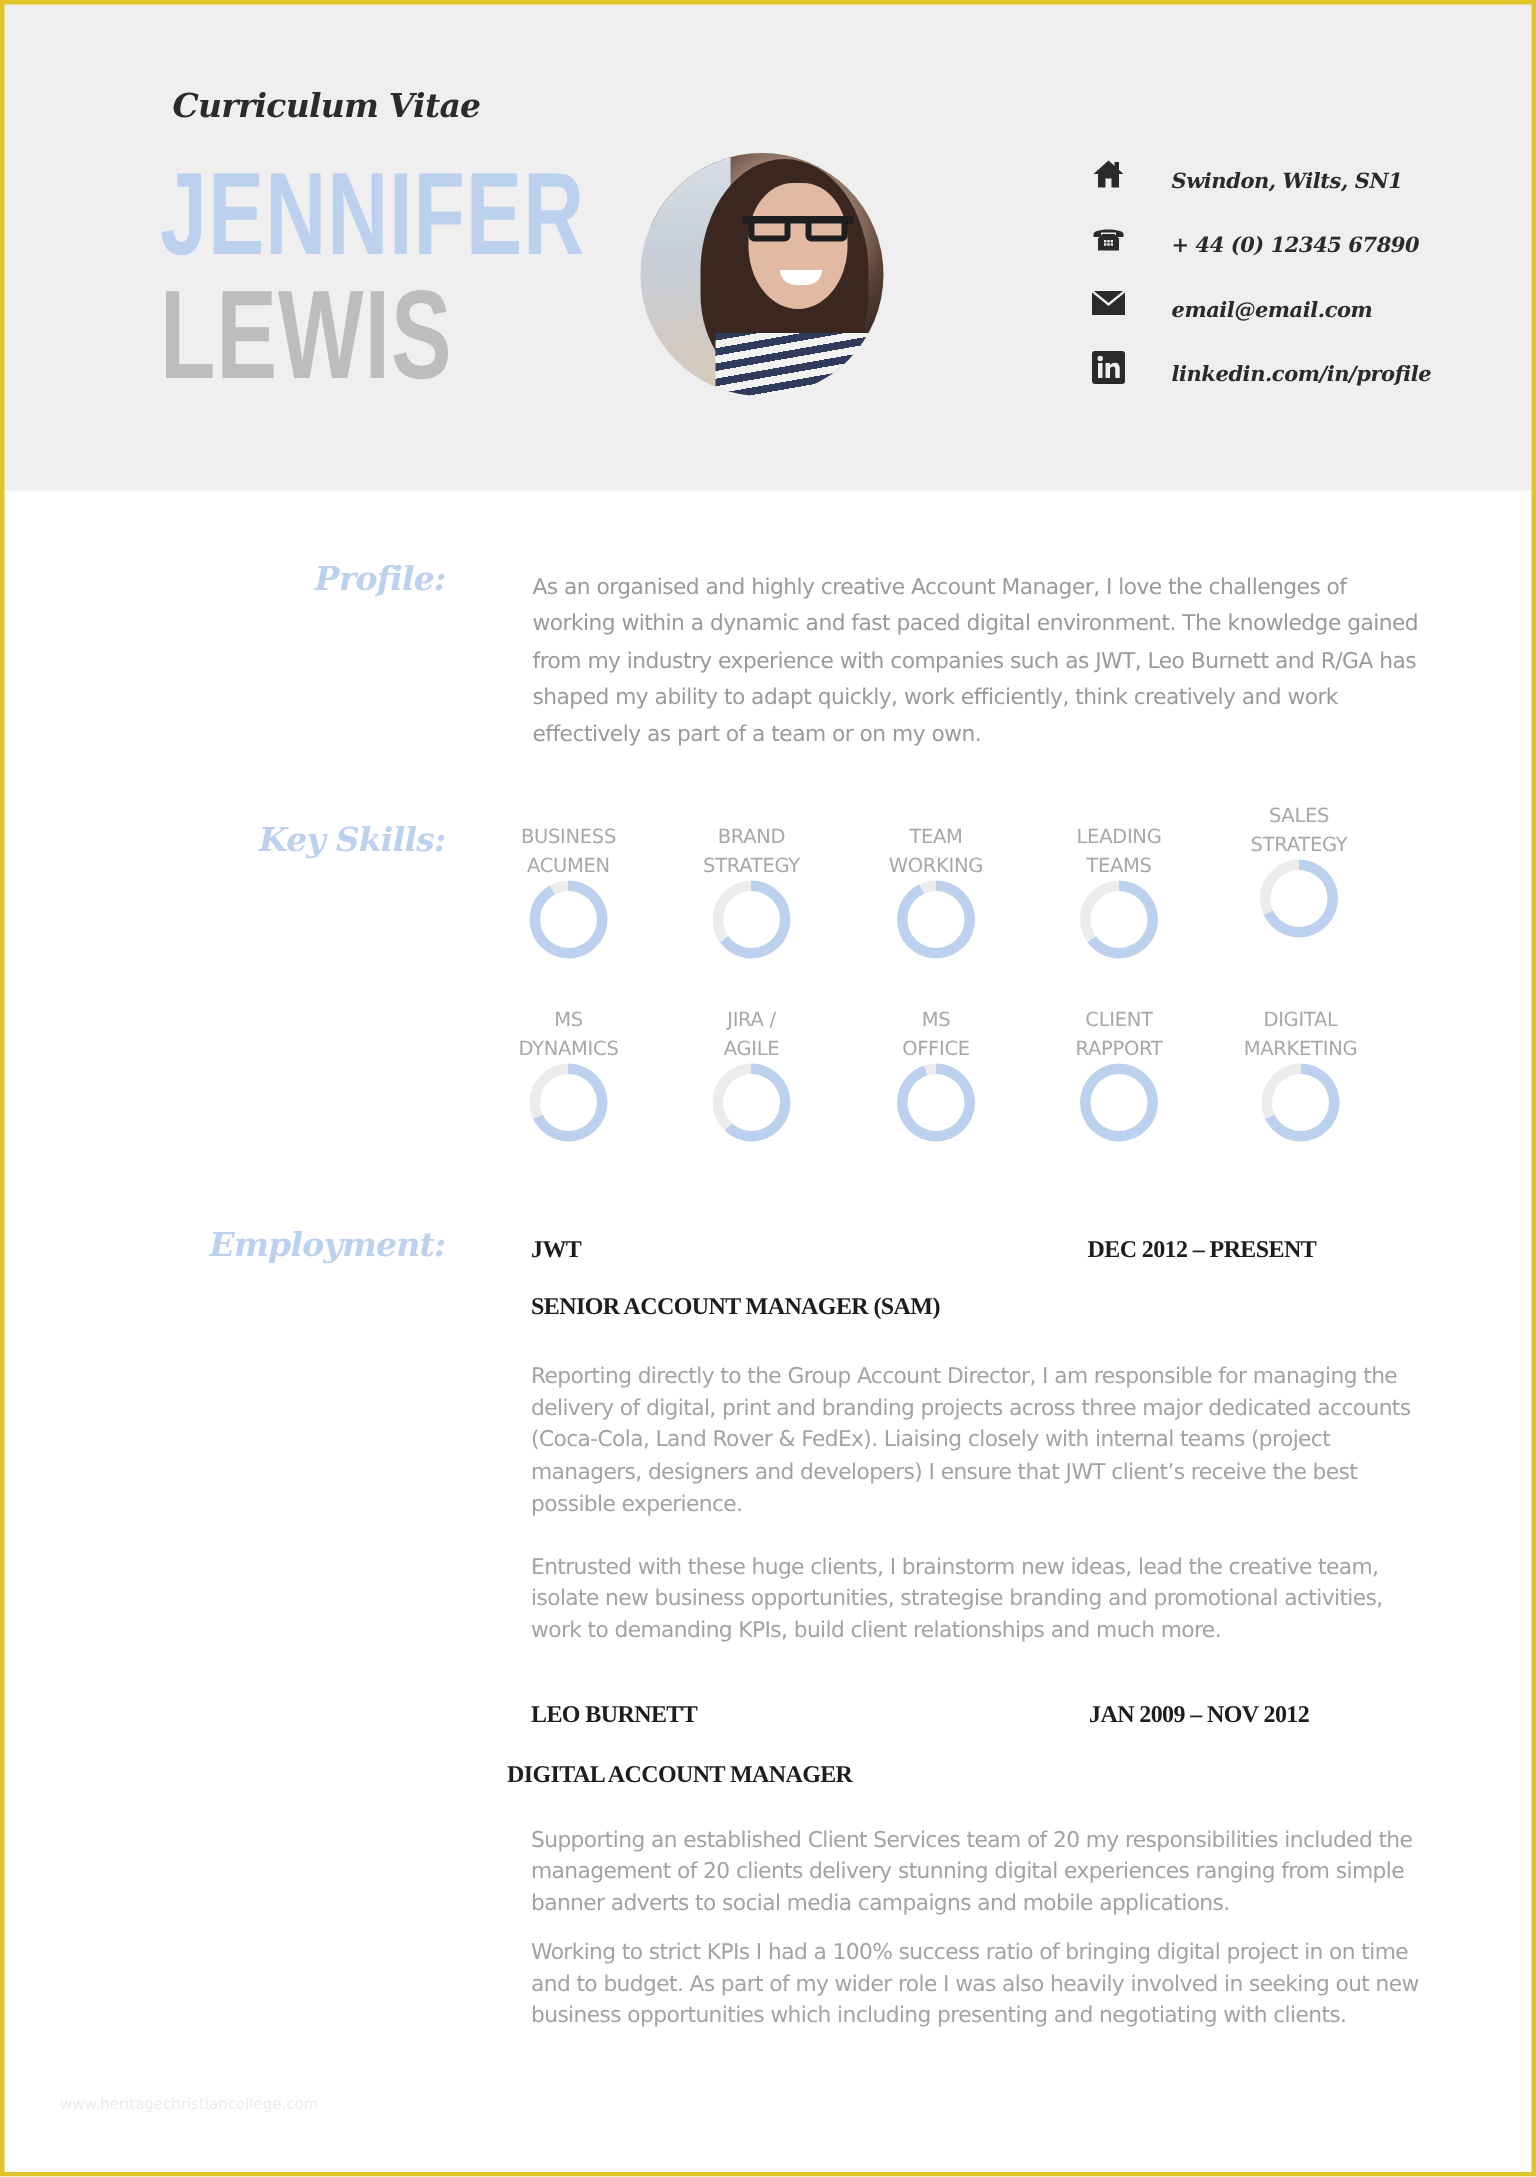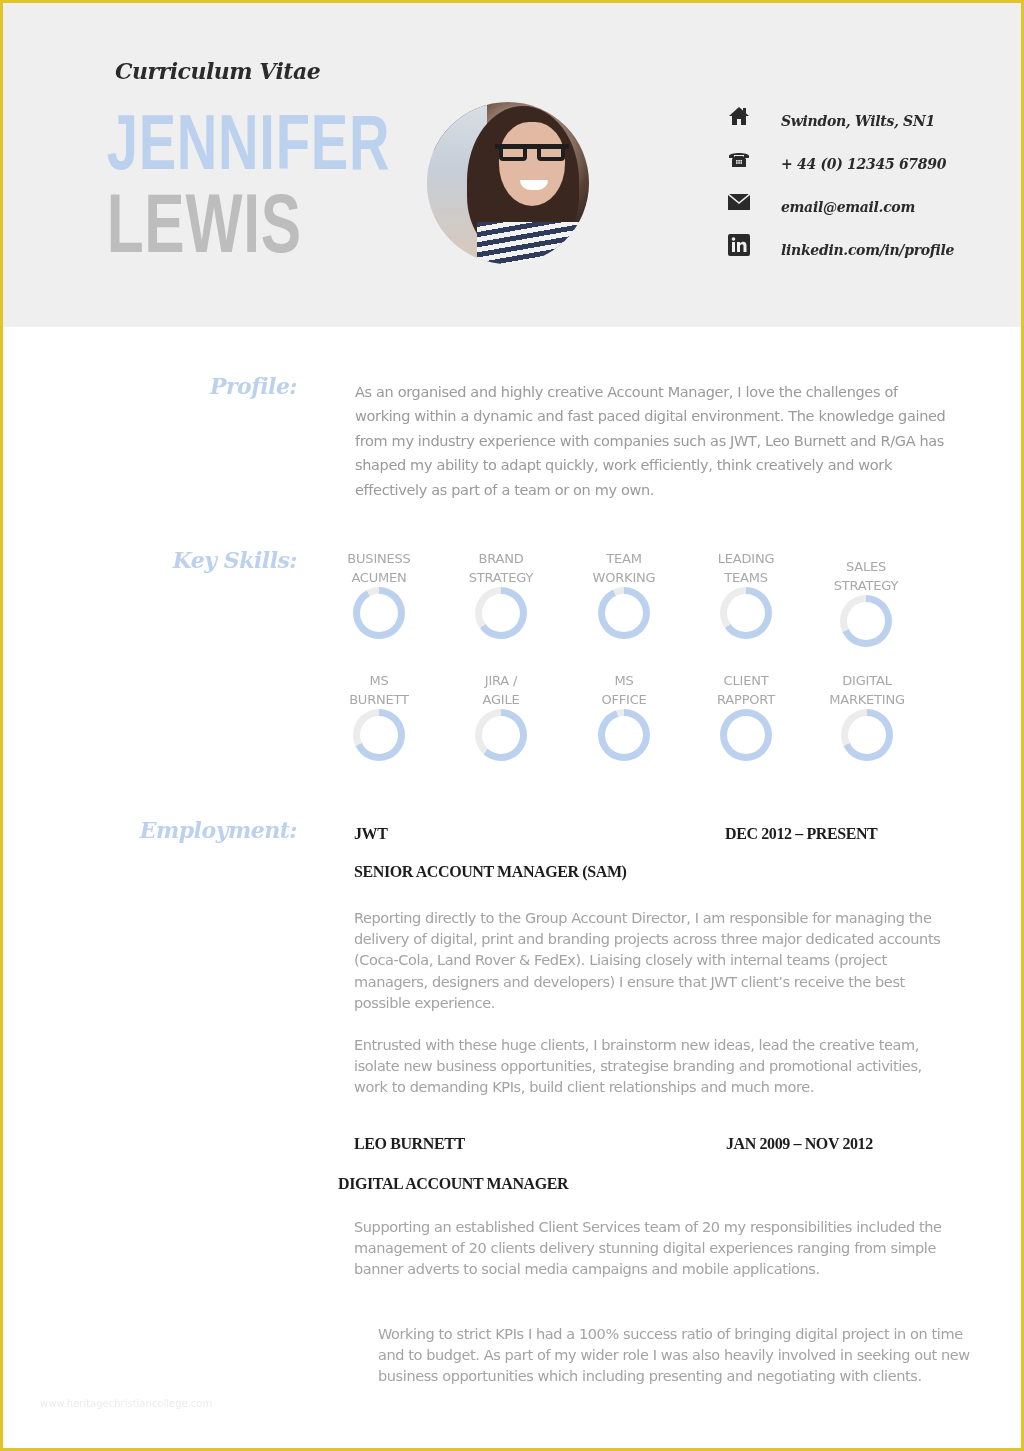--- a/index.html
+++ b/index.html
@@ -204,27 +204,27 @@
     <div class="ring" style="background: conic-gradient(rgb(188, 209, 238) 0deg, rgb(188, 209, 238) 234deg, rgb(236, 236, 236) 234deg, rgb(236, 236, 236) 360deg);"></div>
   </div>
   <div class="skill" style="left:569px; top:549px;">
     <div class="lbl"><span>TEAM</span><br><span>WORKING</span></div>
     <div class="ring" style="background: conic-gradient(rgb(188, 209, 238) 0deg, rgb(188, 209, 238) 334.8deg, rgb(236, 236, 236) 334.8deg, rgb(236, 236, 236) 360deg);"></div>
   </div>
   <div class="skill" style="left:691px; top:549px;">
     <div class="lbl"><span>LEADING</span><br><span>TEAMS</span></div>
     <div class="ring" style="background: conic-gradient(rgb(188, 209, 238) 0deg, rgb(188, 209, 238) 234deg, rgb(236, 236, 236) 234deg, rgb(236, 236, 236) 360deg);"></div>
   </div>
-  <div class="skill" style="left:811px; top:557px;">
+  <div class="skill" style="left:811px; top:535px;">
     <div class="lbl"><span>SALES</span><br><span>STRATEGY</span></div>
     <div class="ring" style="background: conic-gradient(rgb(188, 209, 238) 0deg, rgb(188, 209, 238) 244.8deg, rgb(236, 236, 236) 244.8deg, rgb(236, 236, 236) 360deg);"></div>
   </div>
 
   <div class="skill" style="left:324px; top:671px;">
-    <div class="lbl"><span>MS</span><br><span>BURNETT</span></div>
+    <div class="lbl"><span>MS</span><br><span>DYNAMICS</span></div>
     <div class="ring" style="background: conic-gradient(rgb(188, 209, 238) 0deg, rgb(188, 209, 238) 244.8deg, rgb(236, 236, 236) 244.8deg, rgb(236, 236, 236) 360deg);"></div>
   </div>
   <div class="skill" style="left:446px; top:671px;">
     <div class="lbl"><span>JIRA /</span><br><span>AGILE</span></div>
     <div class="ring" style="background: conic-gradient(rgb(188, 209, 238) 0deg, rgb(188, 209, 238) 223.2deg, rgb(236, 236, 236) 223.2deg, rgb(236, 236, 236) 360deg);"></div>
   </div>
   <div class="skill" style="left:569px; top:671px;">
     <div class="lbl"><span>MS</span><br><span>OFFICE</span></div>
     <div class="ring" style="background: conic-gradient(rgb(188, 209, 238) 0deg, rgb(188, 209, 238) 342deg, rgb(236, 236, 236) 342deg, rgb(236, 236, 236) 360deg);"></div>
   </div>
@@ -243,15 +243,15 @@
 <div class="job-company" style="left:354px; top:825px;">JWT</div>
 <div class="job-dates" style="left:725px; top:825px;">DEC 2012 – PRESENT</div>
 <div class="job-title" style="left:354px; top:863px;">SENIOR ACCOUNT MANAGER (SAM)</div>
 <div class="job-para" style="top:908px;">Reporting directly to the Group Account Director, I am responsible for managing the delivery of digital, print and branding projects across three major dedicated accounts (Coca-Cola, Land Rover &amp; FedEx).  Liaising closely with internal teams (project managers, designers and developers) I ensure that JWT client’s receive the best possible experience.</div>
 <div class="job-para" style="top:1035px;">Entrusted with these huge clients, I brainstorm new ideas,  lead the creative team, isolate new business opportunities, strategise branding and promotional activities, work to demanding KPIs, build client relationships and much more.</div>
 
 <div class="job-company" style="left:354px; top:1135px;">LEO BURNETT</div>
 <div class="job-dates" style="left:726px; top:1135px;">JAN 2009 – NOV 2012</div>
 <div class="job-title" style="left:338px; top:1175px;">DIGITAL ACCOUNT MANAGER</div>
 <div class="job-para" style="top:1217px;">Supporting an established Client Services team of 20 my responsibilities included the management of 20 clients delivery stunning digital experiences ranging from simple banner adverts to social media campaigns and mobile applications.</div>
-<div class="job-para" style="top:1324px;margin-left:24px;">Working to strict KPIs I had a 100% success ratio of bringing digital project in on time and to budget.  As part of my wider role I was also heavily involved in seeking out new business opportunities which including presenting and negotiating with clients.</div>
+<div class="job-para" style="top:1292px;">Working to strict KPIs I had a 100% success ratio of bringing digital project in on time and to budget.  As part of my wider role I was also heavily involved in seeking out new business opportunities which including presenting and negotiating with clients.</div>
 
 <div class="watermark">www.heritagechristiancollege.com</div>
 
 </body></html>

